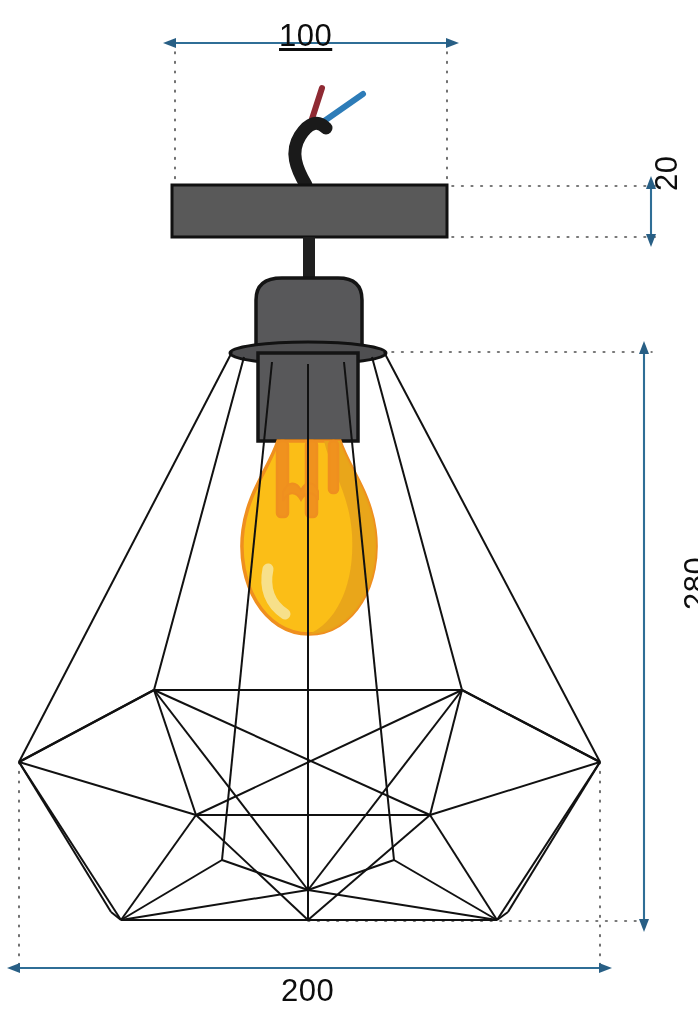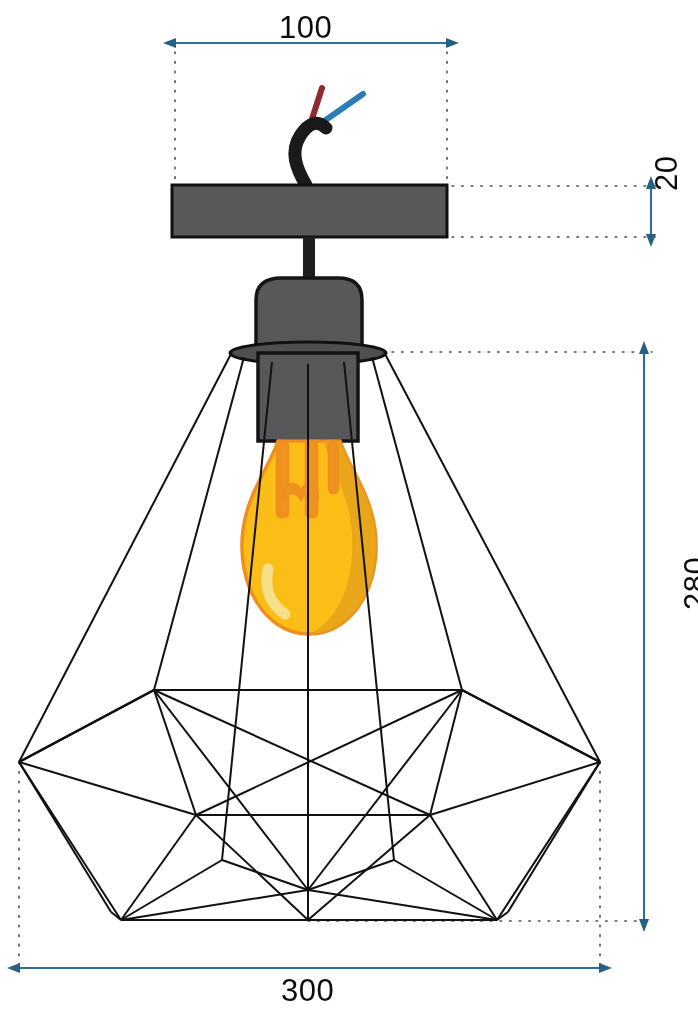--- a/index.html
+++ b/index.html
@@ -31,21 +31,21 @@
   .dim-text {
     position: absolute;
     font-family: "Liberation Sans", sans-serif;
     color: #0d0d0d;
     font-size: 31px;
     font-weight: 400;
     letter-spacing: 0.5px;
     white-space: nowrap;
     line-height: 1;
   }
-  .dim-100 { left: 279px; top: 12px; }
+  .dim-100 { left: 279px; top: 20px; text-decoration: underline; }
   .dim-20  { left: 651px; top: 191px; transform: rotate(-90deg); transform-origin: left top; }
   .dim-280 { left: 680px; top: 610px; transform: rotate(-90deg); transform-origin: left top; }
   .dim-200 { left: 281px; top: 975px; }
 </style>
 </head>
 <body>
 
 <div id="drawing-root">
 
   <svg class="canvas" viewBox="0 0 698 1020" xmlns="http://www.w3.org/2000/svg">
@@ -177,15 +177,15 @@
     </g>
 
   </svg>
 
   <div class="dim-text dim-100">100</div>
 
   <div class="dim-text dim-20">20</div>
 
   <div class="dim-text dim-280">280</div>
 
-  <div class="dim-text dim-200">300</div>
+  <div class="dim-text dim-200">200</div>
 
 </div>
 
 </body></html>

